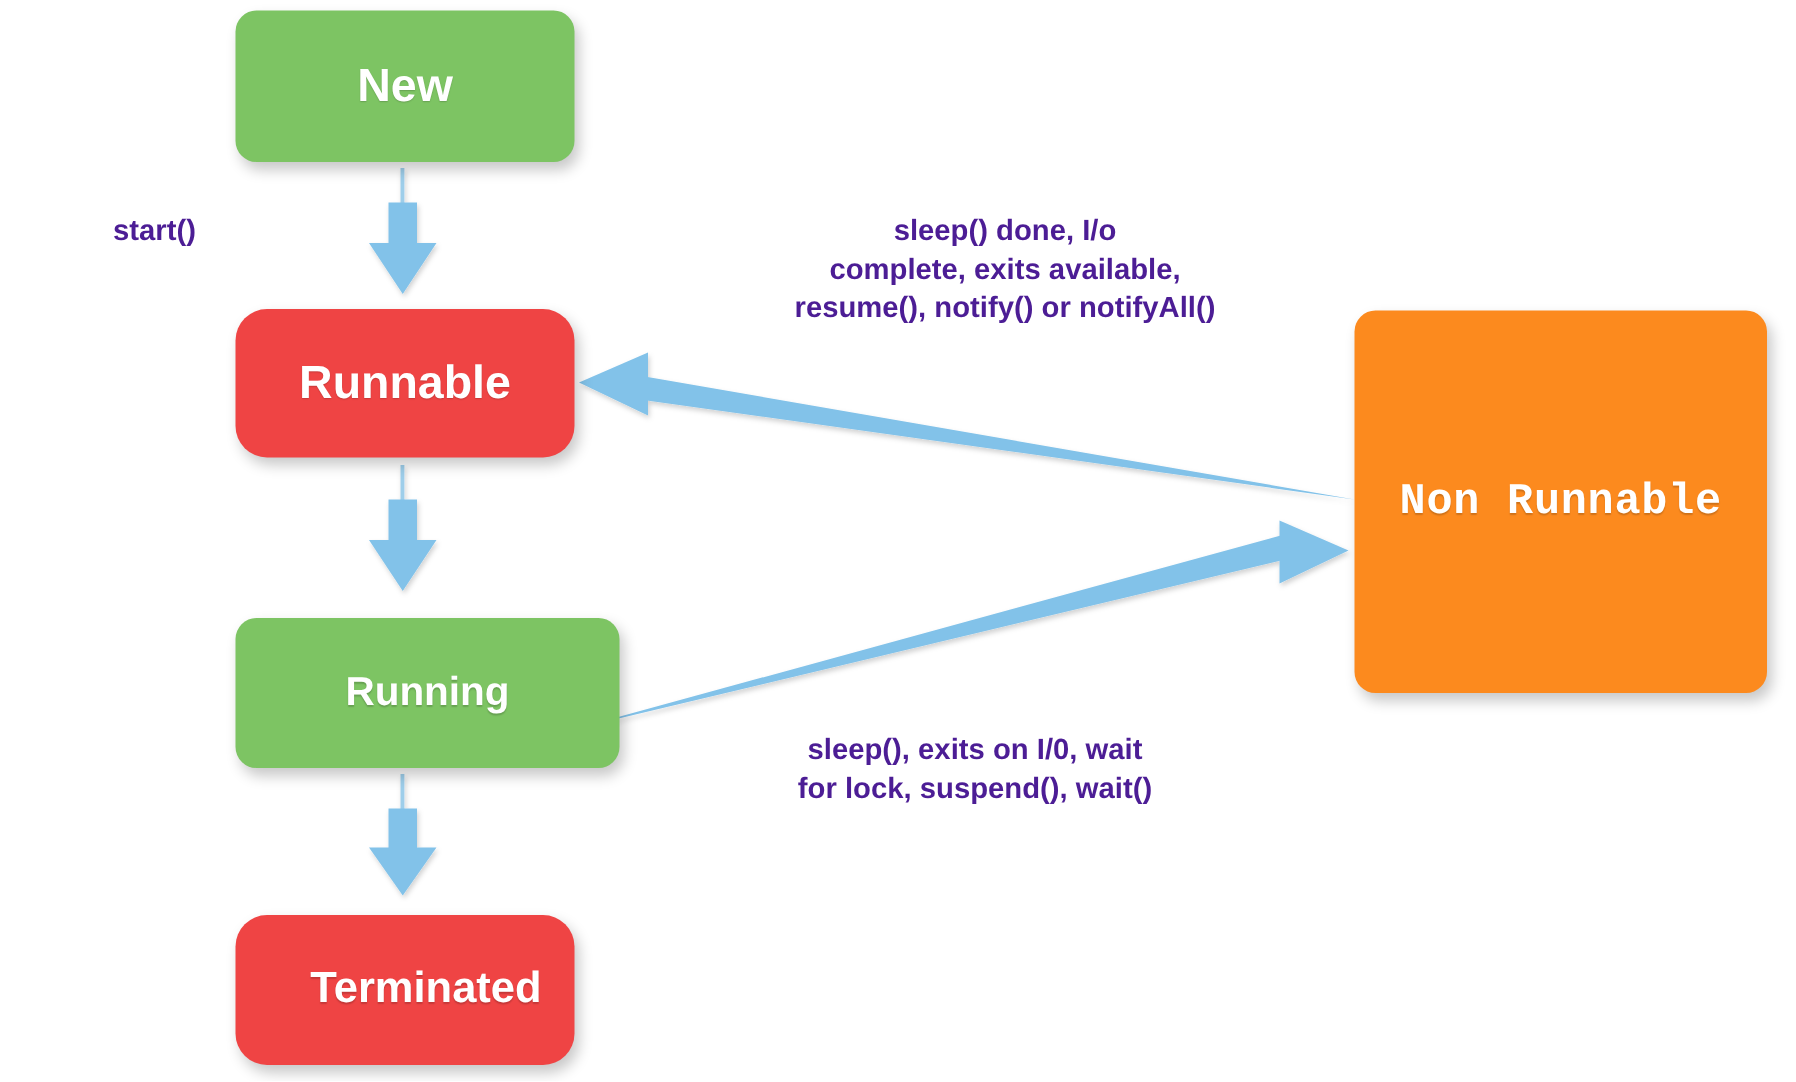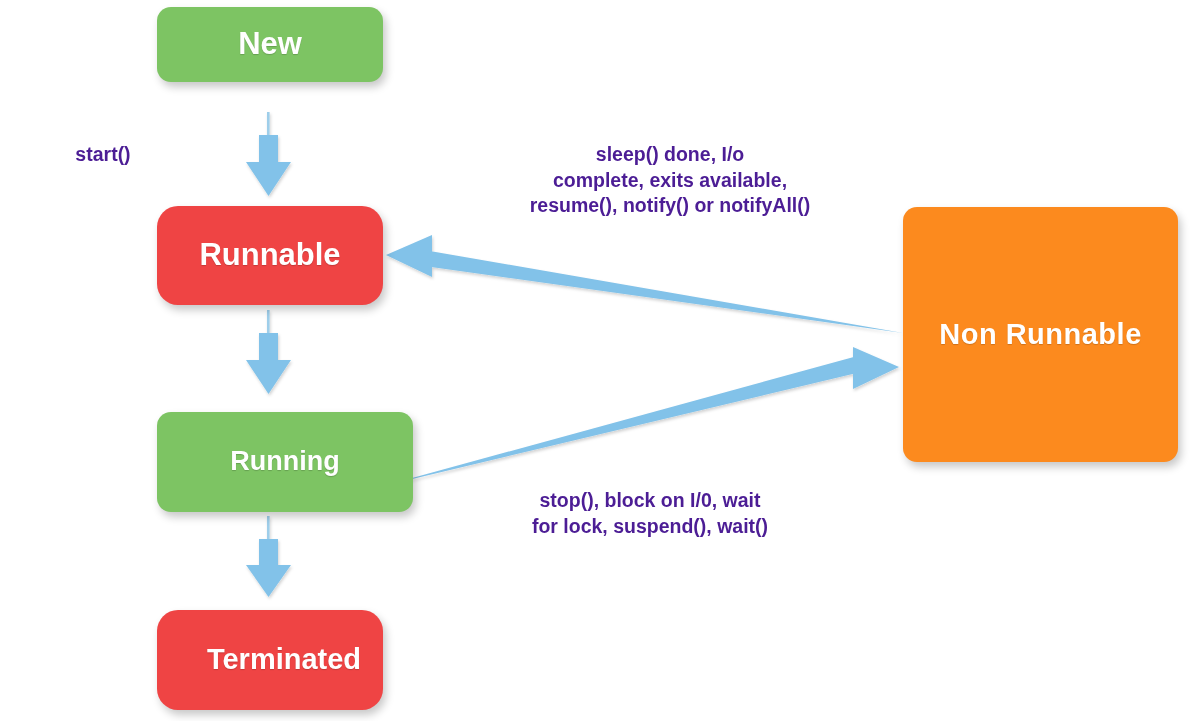--- a/index.html
+++ b/index.html
@@ -28,28 +28,28 @@
     color: #ffffff;
     font-weight: bold;
     text-shadow: 0 1px 1px rgba(0,0,0,0.18);
     box-sizing: border-box;
     text-align: center;
   }
   .node-green { background: #7DC463; }
   .node-blue  { background: #ef4444; border-radius: 21px; }
   .node-orange{ background: #FC8A1E; }
 
-  #node-new        { left:157px; top:7px;   width:226px; height:75px; font-size: 31px; }
+  #node-new        { left:157px; top:7px;   width:226px; height:101px; font-size: 31px; }
   #node-runnable   { left:157px; top:206px; width:226px; height:99px;  font-size: 31px; }
   #node-running    { left:157px; top:412px; width:256px; height:100px; font-size: 27px; }
   #node-terminated { left:157px; top:610px; width:226px; height:100px; font-size: 29px; padding-left: 28px; }
   #node-nonrunnable{ left:903px; top:207px; width:275px; height:255px; font-size: 29px; }
 
   .node-line { display: block; line-height: 1.1; }
-  #node-nonrunnable .node-line { margin: 13px 0; letter-spacing: 0.5px; }
+  #node-nonrunnable .node-line { margin: 13px 0; letter-spacing: 0.5px; font-family: Liberation Mono, monospace; }
 
   .edge-label {
     position: absolute;
     font-weight: bold;
     color: #4c1d95;
     font-size: 19.5px;
     line-height: 1.32;
     text-align: center;
     white-space: pre-line;
   }
@@ -126,17 +126,17 @@
   <div class="node node-orange" id="node-nonrunnable">
     <span class="node-line">Non  Runnable</span>
   </div>
 
   <div class="edge-label" id="label-start">start()</div>
 
   <div class="edge-label" id="label-unblock">sleep() done, I/o
 complete, exits available,
 resume(), notify() or notifyAll()</div>
 
-  <div class="edge-label" id="label-block">stop(), block on I/0, wait
+  <div class="edge-label" id="label-block">sleep(), exits on I/0, wait
 for lock, suspend(), wait()</div>
 
 
 </div>
 
 </body></html>

